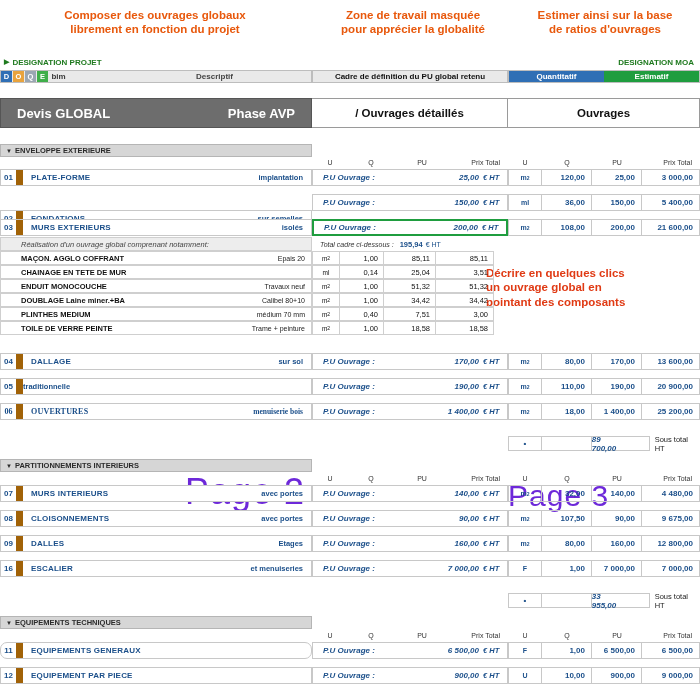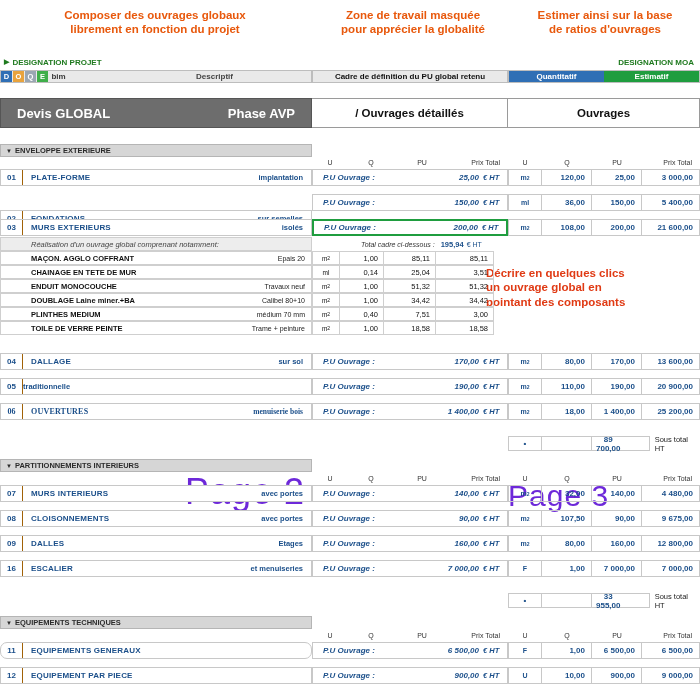--- a/index.html
+++ b/index.html
@@ -92,21 +92,21 @@
   }
   .collabels div { text-align: center; }
 
   
   .row {
     position: absolute; height: 17px; border: 1px solid #c8c8c8;
     background: #fff; font-size: 8px; display: flex; align-items: center;
   }
   .row .num {
     width: 22px; text-align: center; color: #1b4f8a; font-weight: bold;
-    font-size: 8px; border-right: 1px solid #a16207; height: 100%;
+    font-size: 8px; border-right: 7px solid #a16207; height: 100%;
     display: flex; align-items: center; justify-content: center;
   }
   .row .lbl {
     flex: 1; padding-left: 8px; color: #1b4f8a; font-weight: bold;
     letter-spacing: .2px;
   }
   .row .rgt {
     padding-right: 8px; color: #1b4f8a; font-weight: bold; font-size: 7.5px;
   }
 
@@ -127,21 +127,21 @@
   .rowq .cQ { width: 50px; text-align: right; padding-right: 6px; border:1px solid #c8c8c8; border-left:none; height:100%; display:flex;align-items:center;justify-content:flex-end;}
   .rowq .cPU { width: 50px; text-align: right; padding-right: 6px; border:1px solid #c8c8c8;border-left:none; height:100%; display:flex;align-items:center;justify-content:flex-end;}
   .rowq .cPT { flex:1; text-align: right; padding-right: 6px; border:1px solid #c8c8c8;border-left:none;height:100%; display:flex;align-items:center;justify-content:flex-end;}
 
   
   .detail {
     position: absolute; height: 14px; font-size: 7.5px;
     border: 1px solid #cfcfcf; background: #fff;
     display: flex; align-items: center; color: #111;
   }
-  .detail .dname { padding-left: 30px; flex: 1; font-weight: bold; font-size:7.5px;}
+  .detail .dname { padding-left: 20px; flex: 1; font-weight: bold; font-size:7.5px;}
   .detail .ddesc { padding-right: 6px; font-size: 7px; color: #222; }
   .detail.note { font-style: italic; color: #444; font-weight: normal; }
   .detail.note .dname { font-weight: normal; font-style: italic; }
 
   .dqty {
     position: absolute; height: 14px; font-size: 7.5px; display: flex;
     align-items: center; color: #111;
   }
   .dqty .u { width: 28px; text-align:center; border:1px solid #cfcfcf; height:100%; display:flex;align-items:center;justify-content:center; font-size:6.5px;}
   .dqty .q { width: 44px; text-align:right; padding-right:5px; border:1px solid #cfcfcf;border-left:none; height:100%; display:flex;align-items:center;justify-content:flex-end;}
@@ -153,21 +153,21 @@
   }
   .totalcadre .tlbl { font-style: italic; }
   .totalcadre .tval { font-weight: bold; color:#1b4f8a; margin-left: 6px; font-size:7.5px;}
 
   .subtotal {
     position: absolute; height: 15px; font-size: 8px; color: #1b4f8a;
     font-weight: bold; display: flex; align-items: center;
   }
   .subtotal .dot { width: 34px; text-align:center; border:1px solid #c8c8c8; height:100%; display:flex;align-items:center;justify-content:center;}
   .subtotal .sp { width: 50px; border:1px solid #c8c8c8;border-left:none; height:100%;}
-  .subtotal .amt { width:58px; text-align:center; padding-right:24px; border:1px solid #c8c8c8;border-left:none;height:100%;display:flex;align-items:center;justify-content:flex-end;}
+  .subtotal .amt { width:58px; text-align:left; padding-right:24px; border:1px solid #c8c8c8;border-left:none;height:100%;display:flex;align-items:center;justify-content:flex-end;font-style:italic;}
   .subtotal .txt { padding-left: 5px; font-weight: normal; font-size:7.5px; color:#222;}
 
   .mUnit { font-size: 7px; }
   .mUnit sup { font-size: 5px; }
 
   
   .watermark {
     position: absolute; font-size: 36px; color: #6d28d9; font-weight: normal;
     letter-spacing: 1px; pointer-events: none; margin-top: 35px;
   }
@@ -304,21 +304,21 @@
     <div class="rowq colC" style="top:163px;">
       <div class="cU mUnit">m<sup>2</sup></div>
       <div class="cQ">108,00</div>
       <div class="cPU">200,00</div>
       <div class="cPT">21 600,00</div>
     </div>
 
     <div class="detail note colA" style="top:181px; background:#ededed;">
       <div class="dname">Réalisation d'un ouvrage global comprenant notamment:</div>
     </div>
-    <div class="totalcadre colB" style="top:181px; height:14px; padding-left:20px;margin-left:29px;">
+    <div class="totalcadre colB" style="top:181px; height:14px; padding-left:8px;">
       <span class="tlbl">Total cadre ci-dessous :</span>
       <span class="tval">195,94</span>
       <span class="tval" style="font-weight:normal;font-size:7px;margin-left:3px;">€ HT</span>
     </div>
 
     <div class="detail colA" style="top:195px;">
       <div class="dname">MAÇON. AGGLO COFFRANT</div>
       <div class="ddesc">Epais 20</div>
     </div>
     <div class="dqty colB" style="top:195px;">

